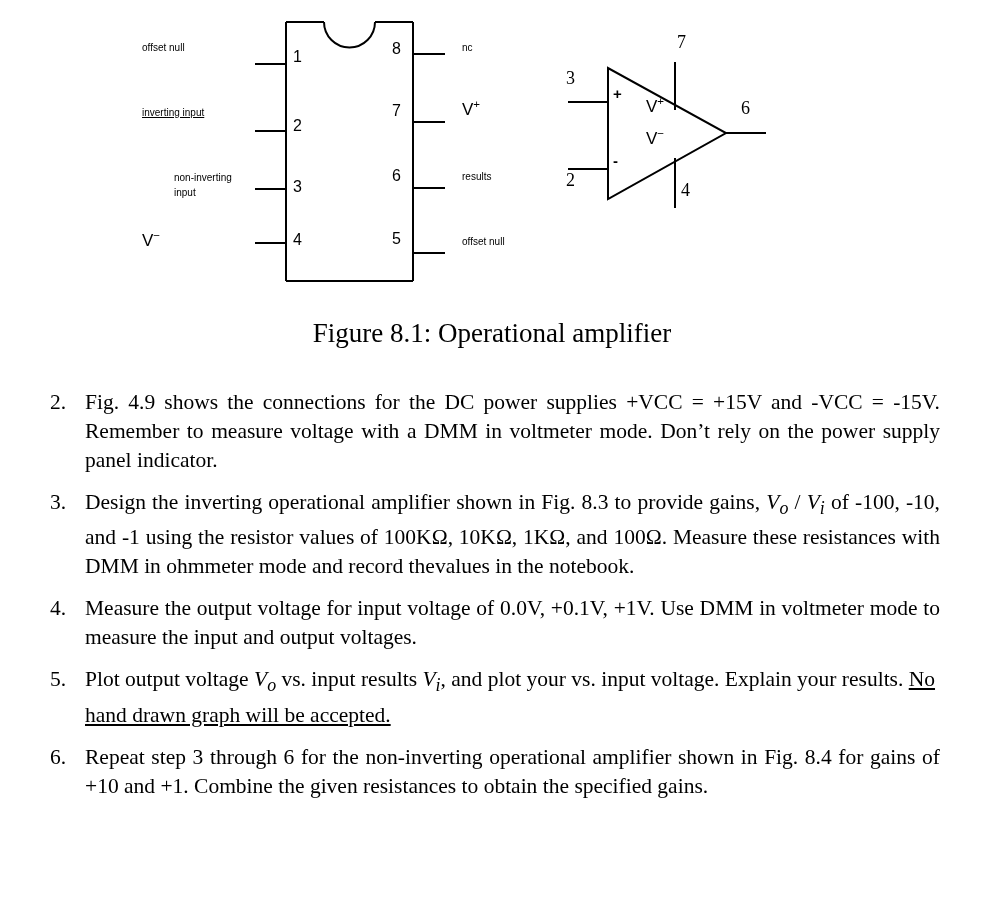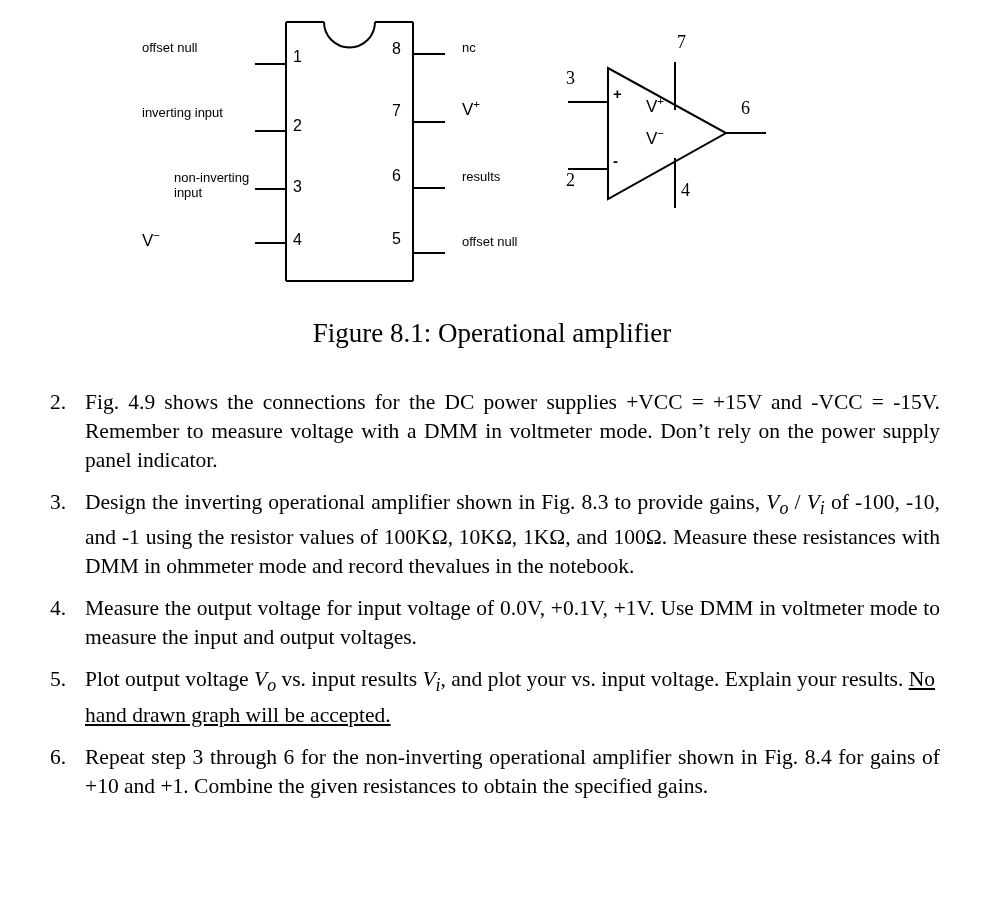--- a/index.html
+++ b/index.html
@@ -27,21 +27,21 @@
   #figure-svg {
     position: absolute;
     left: 0;
     top: 0;
   }
 
   
   .fig-label {
     position: absolute;
     font-family: "Liberation Sans", "DejaVu Sans", sans-serif;
-    font-size: 13px;
+    font-size: 10px;
     line-height: 17px;
     color: #000;
     white-space: pre;
   }
   .fig-num {
     position: absolute;
     font-family: "Liberation Sans", "DejaVu Sans", sans-serif;
     font-size: 16px;
     color: #000;
     white-space: pre;
@@ -163,21 +163,21 @@
       <line x1="568" y1="169" x2="608" y2="169"></line>
     </g>
 
     <line x1="726" y1="133" x2="766" y2="133" stroke="#000" stroke-width="2"></line>
 
     <line x1="675" y1="62" x2="675" y2="110" stroke="#000" stroke-width="2"></line>
     <line x1="675" y1="158" x2="675" y2="208" stroke="#000" stroke-width="2"></line>
   </svg>
 
   <div class="fig-label" style="left:142px; top:39px;">offset null</div>
-  <div class="fig-label" style="left:142px; top:104px;">inverting input</div>
+  <div class="fig-label" style="left:142px; top:104px;text-decoration:underline;">inverting input</div>
   <div class="fig-label" style="left:142px; top:170px; line-height:15px;margin-left:32px;"><span>non-inverting</span><br><span>input</span></div>
   <div class="fig-vlabel" style="left:142px; top:231px;">V<span class="sup">−</span></div>
 
   <div class="fig-num" style="left:293px; top:48px;">1</div>
   <div class="fig-num" style="left:293px; top:117px;">2</div>
   <div class="fig-num" style="left:293px; top:178px;">3</div>
   <div class="fig-num" style="left:293px; top:231px;">4</div>
 
   <div class="fig-num" style="left:392px; top:40px;">8</div>
   <div class="fig-num" style="left:392px; top:102px;">7</div>

